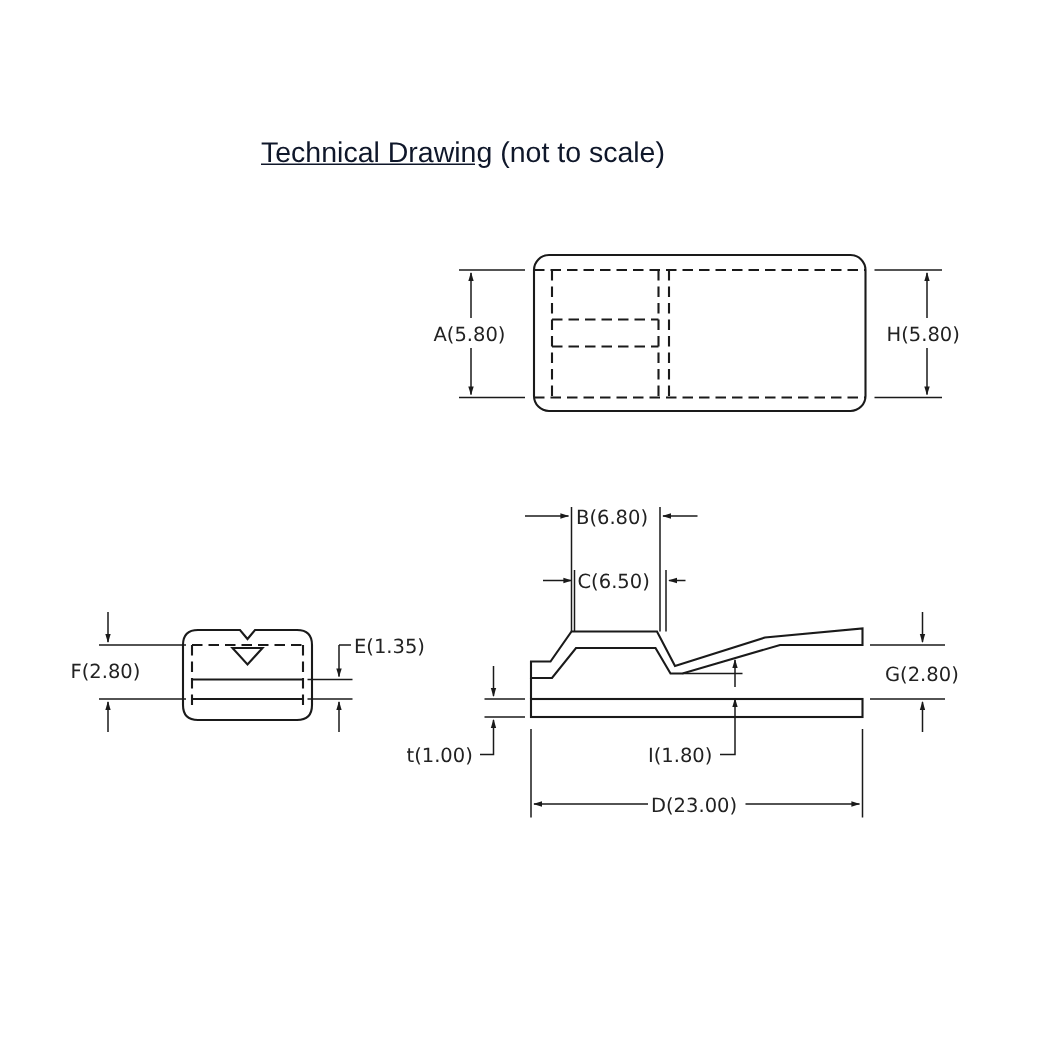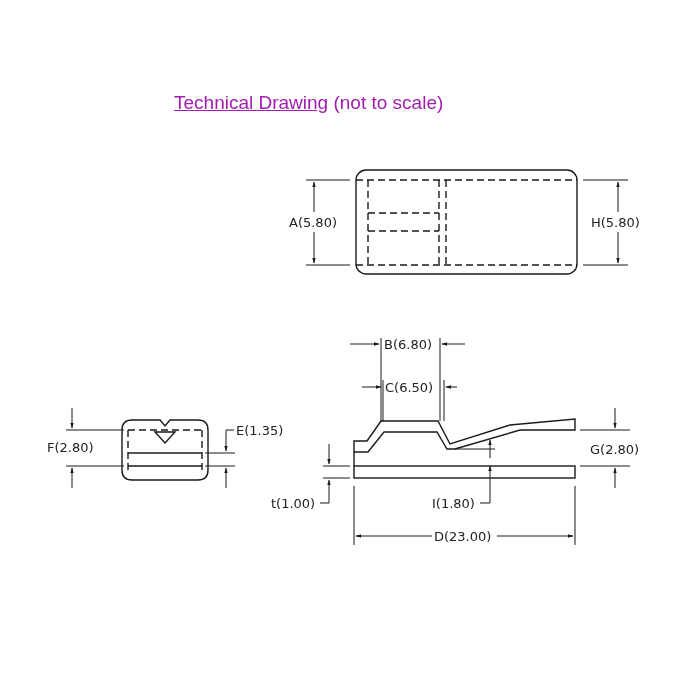--- a/index.html
+++ b/index.html
@@ -1,19 +1,19 @@
 <!DOCTYPE html>
 <html><head>
   <meta charset="utf-8">
   <style>
     html, body { margin: 0; padding: 0; background: #ffffff; }
     body { width: 700px; height: 700px; position: relative; overflow: hidden; }
     .title {
       position: absolute; left: 174px; top: 92px;
-      font-family: "Liberation Sans", sans-serif; font-size: 19px; color: #a21caf;
+      font-family: "Liberation Sans", sans-serif; font-size: 19px; color: #0f172a;
       white-space: nowrap;
     }
     .title .u { text-decoration: underline; }
     svg { position: absolute; left: 0; top: 0; }
     .dimtext { font-family: "DejaVu Sans", sans-serif; font-size: 13px; fill: #222; }
     .ln { stroke: #1a1a1a; stroke-width: 1.4; fill: none; }
     .thin { stroke: #1a1a1a; stroke-width: 1; fill: none; }
     .dash { stroke: #1a1a1a; stroke-width: 1.4; fill: none; stroke-dasharray: 7 4; }
     .hatch { stroke: #1a1a1a; stroke-width: 1; }
   </style>

